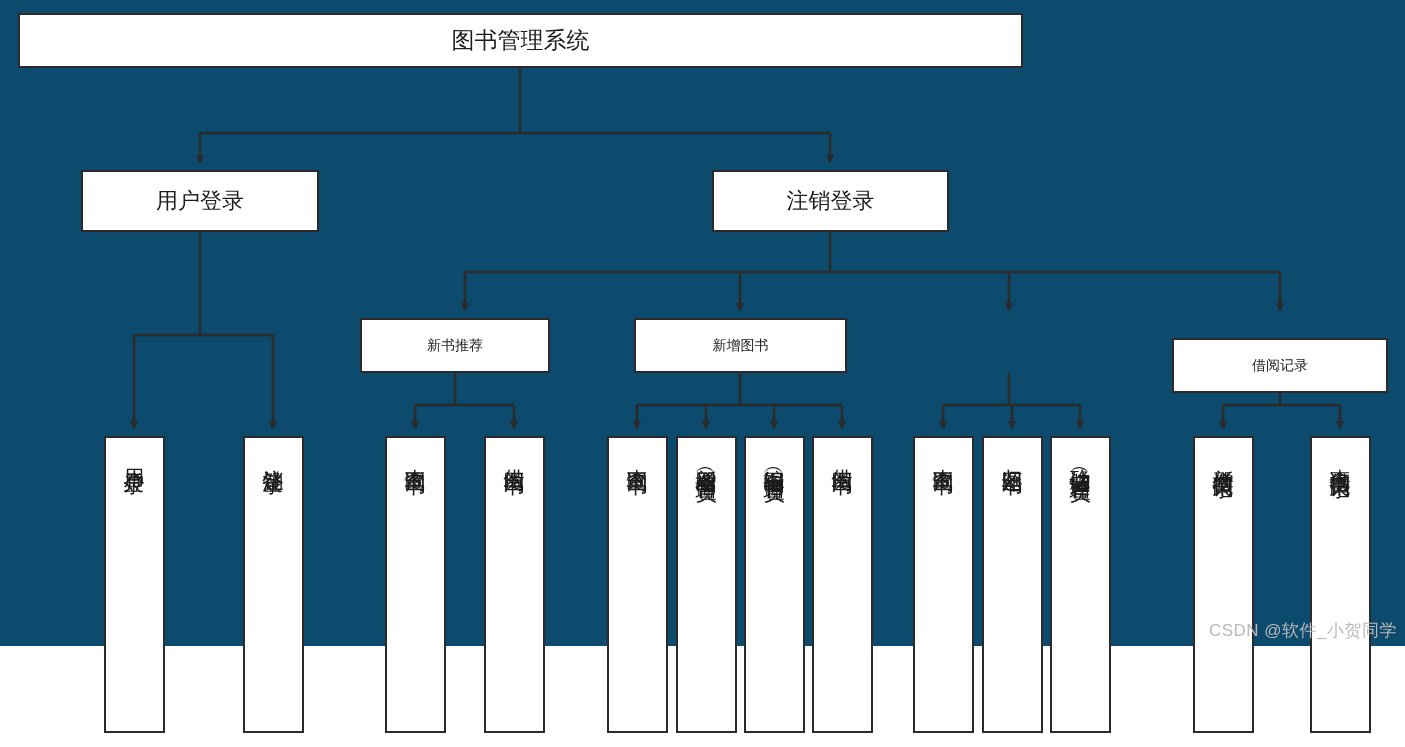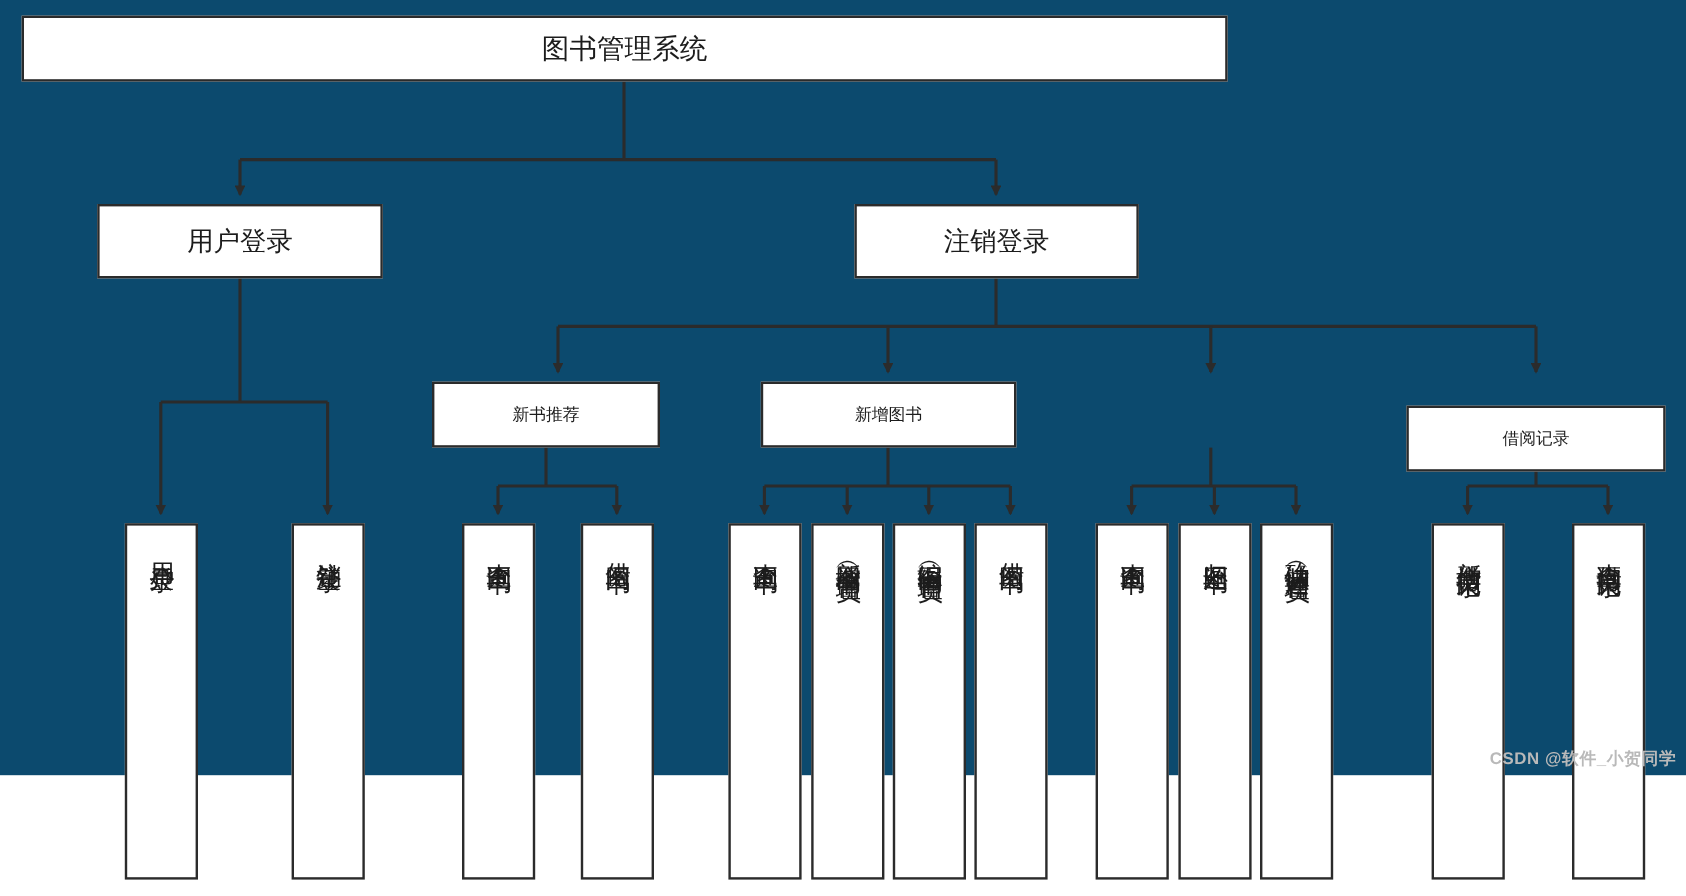--- a/index.html
+++ b/index.html
@@ -53,26 +53,25 @@
     line-height: 1;
   }
   .leaf {
     align-items: flex-start;
     padding-top: 14px;
   }
   #watermark {
     position: absolute;
     right: 8px;
     bottom: 4px;
-    font-size: 14px;
+    font-size: 17px;
     color: #b9b9b9;
     letter-spacing: 0.5px;
     white-space: nowrap;
     pointer-events: none;
-    font-weight: bold;
   }
 </style>
 </head>
 <body>
 
 <div id="diagram-root">
 
   <svg id="diagram-svg" viewBox="0 0 1405 747" xmlns="http://www.w3.org/2000/svg">
     <defs>
       <marker id="arrowhead" markerWidth="9" markerHeight="9" refX="7.5" refY="4.5" orient="auto" markerUnits="userSpaceOnUse">

